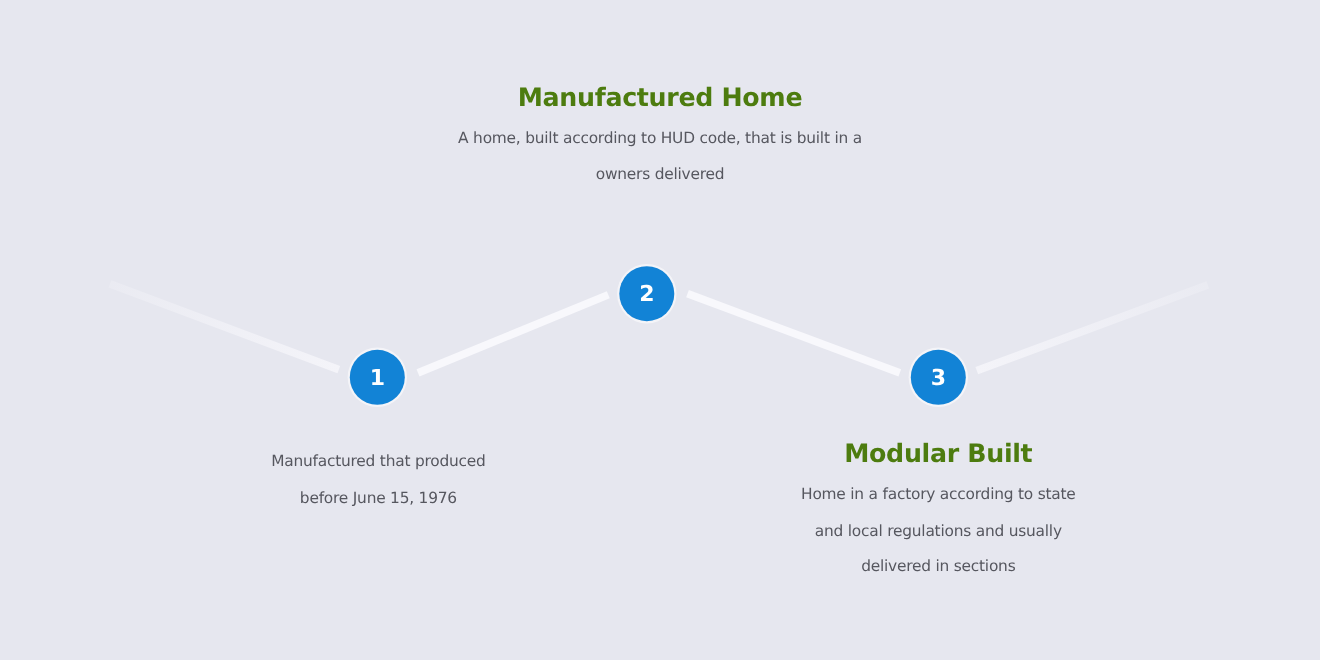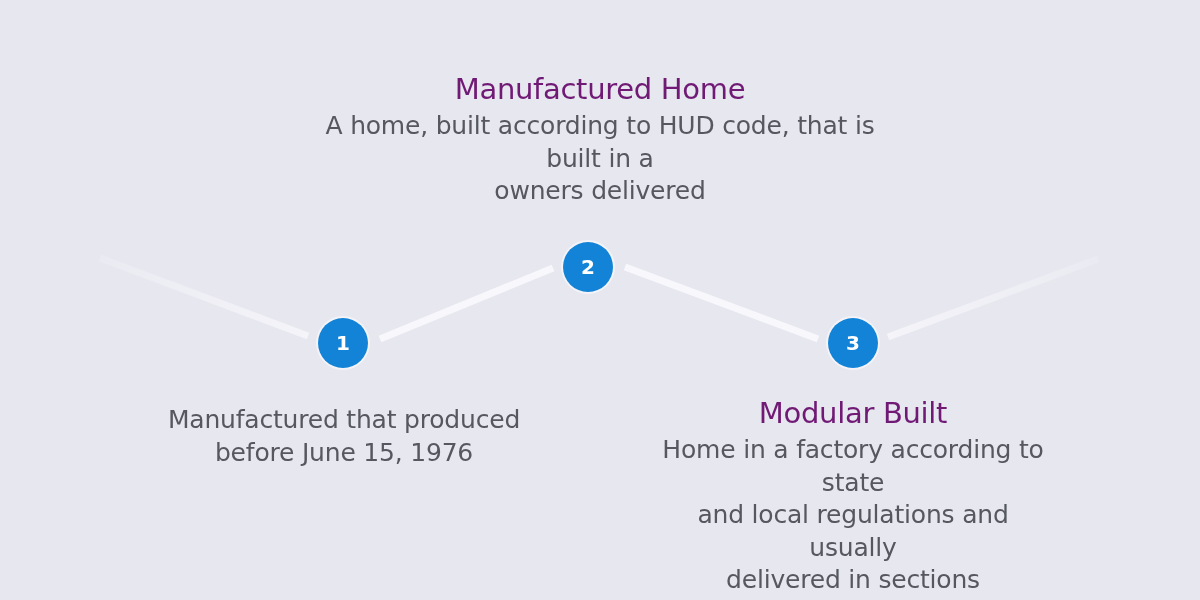--- a/index.html
+++ b/index.html
@@ -12,26 +12,26 @@
     .lines { position: absolute; left: 0; top: 0; width: 1200px; height: 600px; }
     .step-circle {
       position: absolute; width: 50px; height: 50px; border-radius: 50%;
       background: #1283d6; color: #ffffff;
       display: flex; align-items: center; justify-content: center;
       font-family: "DejaVu Sans", sans-serif; font-weight: bold; font-size: 20px;
       box-shadow: 0 0 0 2px rgba(255,255,255,0.55);
     }
     .block { position: absolute; text-align: center; }
     .title {
-      color: #701a75; font-weight: normal; font-size: 29px;
+      color: #4d7c0f; font-weight: bold; font-size: 23px;
       font-family: "DejaVu Sans", sans-serif; letter-spacing: -0.3px;
       line-height: 30px;
     }
     .desc {
-      color: #56575f; font-size: 25px; line-height: 32.5px;
+      color: #56575f; font-size: 14px; line-height: 32.5px;
       font-family: "DejaVu Sans", sans-serif; margin-top: 6px;
       letter-spacing: -0.2px;
     }
   </style>
 </head>
 <body>
 
 <svg class="lines" viewBox="0 0 1200 600">
   <defs>
     <linearGradient id="fadeL" x1="100" y1="258" x2="308" y2="336" gradientUnits="userSpaceOnUse">

